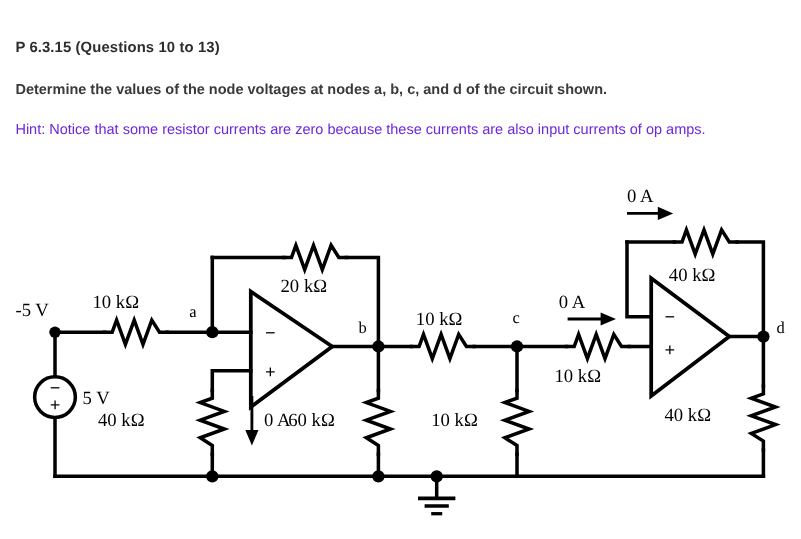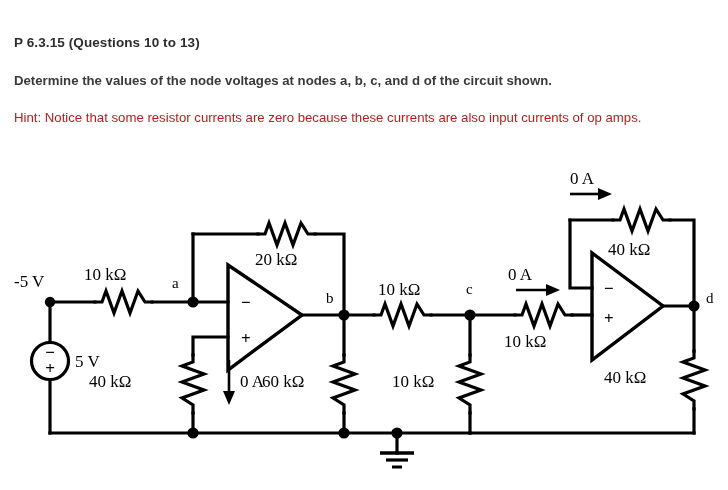--- a/index.html
+++ b/index.html
@@ -37,21 +37,21 @@
   .q-body {
     top: 56px;
     font-size: 13.2px;
     font-weight: bold;
     color: #3a3a3a;
     line-height: 1.45;
   }
   .q-hint {
     top: 92px;
     font-size: 13.2px;
-    color: #b91c1c;
+    color: #6d28d9;
     line-height: 1.72;
     width: 660px;
   }
   #circuit-wrap {
     position: absolute;
     left: 0;
     top: 140px;
     width: 728px;
     height: 350px;
   }

